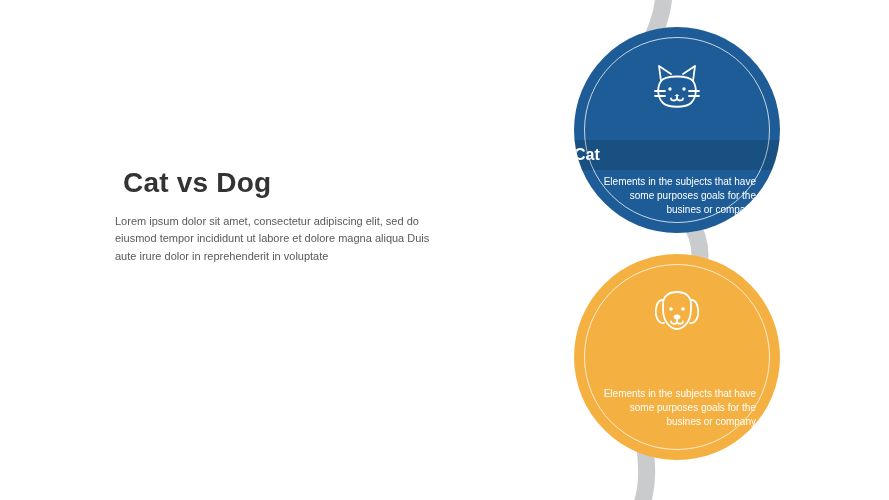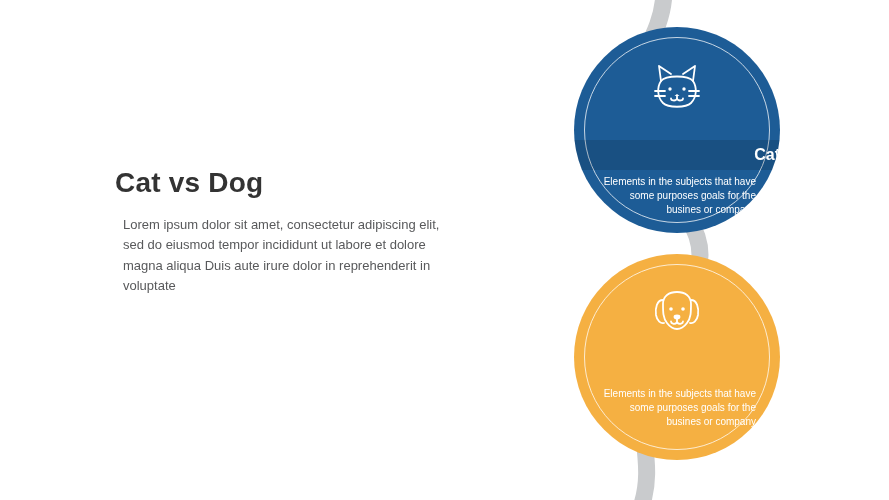--- a/index.html
+++ b/index.html
@@ -36,28 +36,28 @@
     position: absolute;
     left: 107px;
     top: 168px;
     width: 360px;
   }
   .title {
     font-size: 28px;
     font-weight: bold;
     color: #333333;
     letter-spacing: 0.2px;
-    margin: 0 0 14px 8px;
+    margin: 0 0 14px 16px;
     line-height: 1.1;
   }
   .desc {
-    font-size: 13px;
+    font-size: 11px;
     color: #58595b;
     line-height: 1.58;
-    margin: 16px;
+    margin: 8px;
     width: 330px;
   }
 
   
   .node {
     position: absolute;
     width: 206px;
     height: 206px;
     border-radius: 50%;
     overflow: hidden;
@@ -98,21 +98,21 @@
     text-align: center;
     line-height: 0;
   }
   .node-label {
     position: absolute;
     left: 0;
     width: 100%;
     top: 113px;
     height: 30px;
     line-height: 30px;
-    text-align: right;
+    text-align: left;
     color: #ffffff;
     font-size: 16px;
     font-weight: bold;
     background: rgba(0,0,0,0.13);
   }
   .node.dog .node-label {
     top: 98px;
   }
   .node-desc {
     position: absolute;

